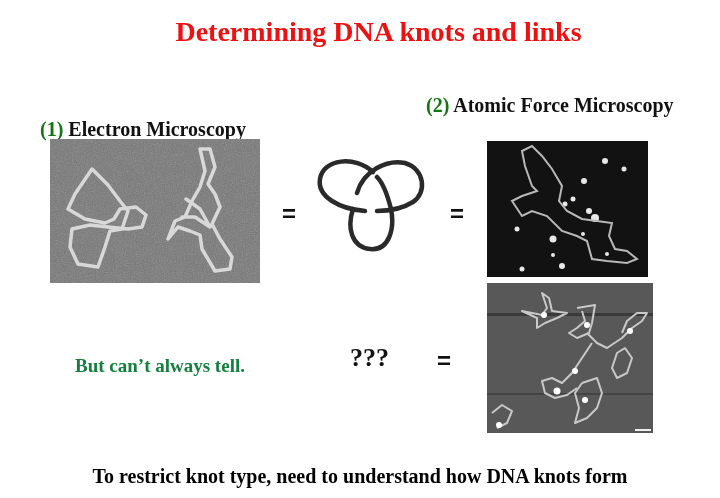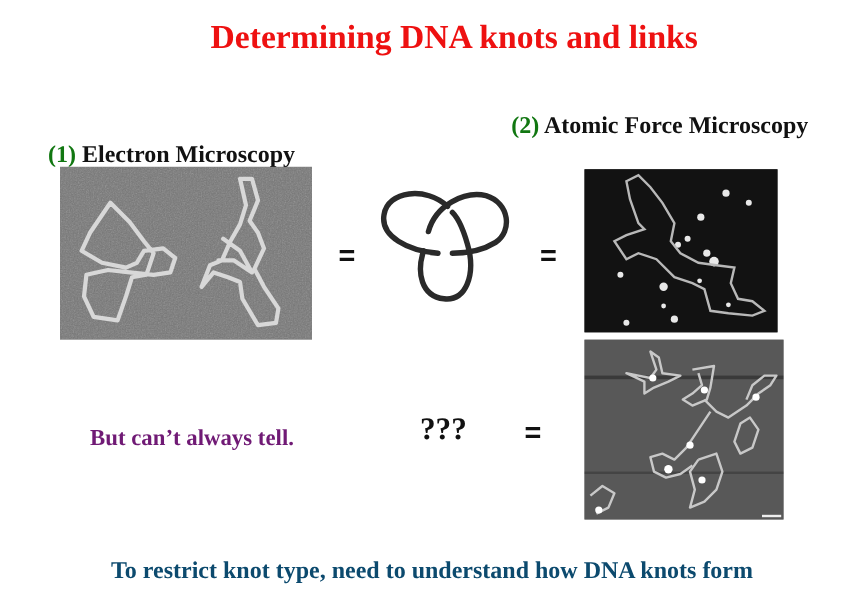--- a/index.html
+++ b/index.html
@@ -16,26 +16,26 @@
     .heading { font-weight: bold; font-size: 20px; color: #111111; white-space: nowrap; }
     .num { color: #117711; }
     .h1 { left: 40px; top: 90px; margin-top: 28px; }
     .h2 { left: 414px; top: 94px; margin-left: 12px; }
     .eq { font-family: "Liberation Sans", sans-serif; font-size: 24px; font-weight: bold; color: #111; }
     .photo { overflow: hidden; }
     .em { left: 50px; top: 139px; width: 210px; height: 144px; background: #7a7a7a; }
     .afm1 { left: 487px; top: 141px; width: 161px; height: 136px; background: #101010; }
     .afm2 { left: 487px; top: 283px; width: 166px; height: 150px; background: #5a5a5a; }
     .caveat {
-      left: 75px; top: 355px; color: #701a75; font-weight: bold; font-size: 19px; white-space: nowrap;
+      left: 75px; top: 355px; color: #15803d; font-weight: bold; font-size: 19px; white-space: nowrap;
     }
     .qqq { left: 350px; top: 343px; font-size: 26px; font-weight: bold; color: #111; }
     .footer {
       left: 0; width: 720px; top: 465px; text-align: center;
-      color: #0c4a6e; font-weight: bold; font-size: 20px; white-space: nowrap;
+      color: #000000; font-weight: bold; font-size: 20px; white-space: nowrap;
     }
   </style>
 </head>
 <body>
 
 <div class="abs title">Determining DNA knots and links</div>
 
 <div class="abs heading h1">
   <span class="num">(1)</span>
   <span>Electron Microscopy</span>

